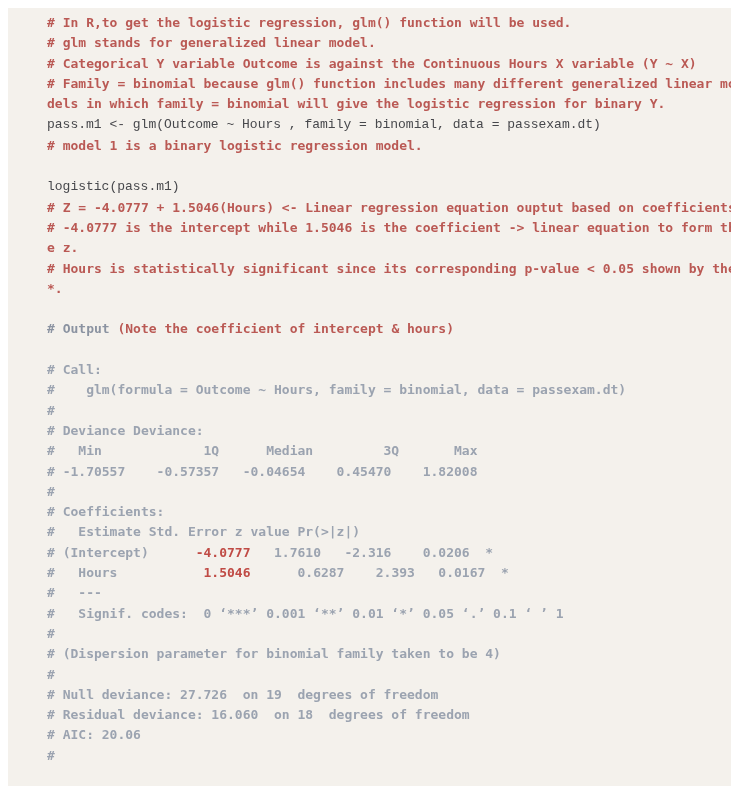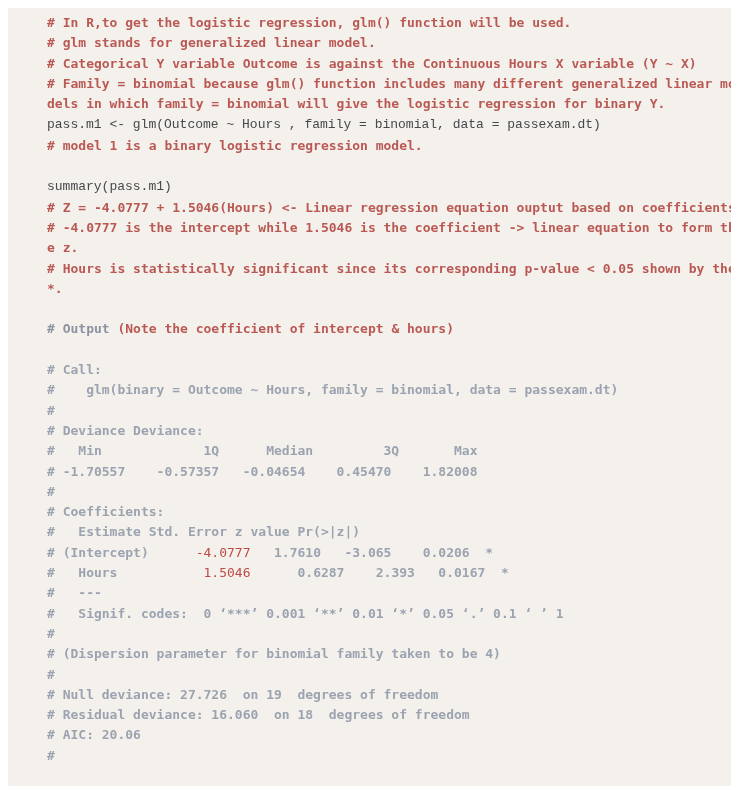--- a/index.html
+++ b/index.html
@@ -29,51 +29,51 @@
   }
   .line {
     white-space: pre-wrap;
     word-break: break-all;
     min-height: 20.3px;
   }
   .seg-c  { color: #ba5954; font-weight: bold; }   
   .seg-k  { color: #47484c; font-weight: normal; font-family: Liberation Mono, monospace; } 
   .seg-o  { color: #9ba3b0; font-weight: bold; } 
   .seg-ol { color: #8b93a1; font-weight: bold; }   
-  .seg-v  { color: #c04b45; font-weight: normal; }   
+  .seg-v  { color: #c04b45; font-weight: bold; }   
 </style>
 </head>
 <body>
 
 <div class="code-block">
   <div class="lines" id="lines">
       <div class="line"><span class="seg-c"># In R,to get the logistic regression, glm() function will be used.</span></div>
       <div class="line"><span class="seg-c"># glm stands for generalized linear model.</span></div>
       <div class="line"><span class="seg-c"># Categorical Y variable Outcome is against the Continuous Hours X variable (Y ~ X)</span></div>
       <div class="line"><span class="seg-c"># Family = binomial because glm() function includes many different generalized linear models in which family = binomial will give the logistic regression for binary Y.</span></div>
       <div class="line"><span class="seg-k">pass.m1 &lt;- glm(Outcome ~ Hours , family = binomial, data = passexam.dt)</span></div>
       <div class="line"><span class="seg-c"># model 1 is a binary logistic regression model.</span></div>
       <div class="line"></div>
-      <div class="line"><span class="seg-k">summary(pass.m1)</span></div>
+      <div class="line"><span class="seg-k">logistic(pass.m1)</span></div>
       <div class="line"><span class="seg-c"># Z = -4.0777 + 1.5046(Hours) &lt;- Linear regression equation ouptut based on coefficients</span></div>
       <div class="line"><span class="seg-c"># -4.0777 is the intercept while 1.5046 is the coefficient -&gt; linear equation to form the z.</span></div>
       <div class="line"><span class="seg-c"># Hours is statistically significant since its corresponding p-value &lt; 0.05 shown by the *.</span></div>
       <div class="line"></div>
       <div class="line"><span class="seg-ol"># Output </span><span class="seg-c">(Note the coefficient of intercept &amp; hours)</span></div>
       <div class="line"></div>
       <div class="line"><span class="seg-o"># Call:</span></div>
-      <div class="line"><span class="seg-o">#    glm(binary = Outcome ~ Hours, family = binomial, data = passexam.dt)</span></div>
+      <div class="line"><span class="seg-o">#    glm(formula = Outcome ~ Hours, family = binomial, data = passexam.dt)</span></div>
       <div class="line"><span class="seg-o">#</span></div>
       <div class="line"><span class="seg-o"># Deviance Deviance:</span></div>
       <div class="line"><span class="seg-o">#   Min             1Q      Median         3Q       Max</span></div>
       <div class="line"><span class="seg-o"># -1.70557    -0.57357   -0.04654    0.45470    1.82008</span></div>
       <div class="line"><span class="seg-o">#</span></div>
       <div class="line"><span class="seg-o"># Coefficients:</span></div>
       <div class="line"><span class="seg-o">#   Estimate Std. Error z value Pr(&gt;|z|)</span></div>
-      <div class="line"><span class="seg-o"># (Intercept)      </span><span class="seg-v">-4.0777</span><span class="seg-o">   1.7610   -3.065    0.0206  *</span></div>
+      <div class="line"><span class="seg-o"># (Intercept)      </span><span class="seg-v">-4.0777</span><span class="seg-o">   1.7610   -2.316    0.0206  *</span></div>
       <div class="line"><span class="seg-o">#   Hours           </span><span class="seg-v">1.5046</span><span class="seg-o">      0.6287    2.393   0.0167  *</span></div>
       <div class="line"><span class="seg-o">#   ---</span></div>
       <div class="line"><span class="seg-o">#   Signif. codes:  0 ‘***’ 0.001 ‘**’ 0.01 ‘*’ 0.05 ‘.’ 0.1 ‘ ’ 1</span></div>
       <div class="line"><span class="seg-o">#</span></div>
       <div class="line"><span class="seg-o"># (Dispersion parameter for binomial family taken to be 4)</span></div>
       <div class="line"><span class="seg-o">#</span></div>
       <div class="line"><span class="seg-o"># Null deviance: 27.726  on 19  degrees of freedom</span></div>
       <div class="line"><span class="seg-o"># Residual deviance: 16.060  on 18  degrees of freedom</span></div>
       <div class="line"><span class="seg-o"># AIC: 20.06</span></div>
       <div class="line"><span class="seg-o">#</span></div>

